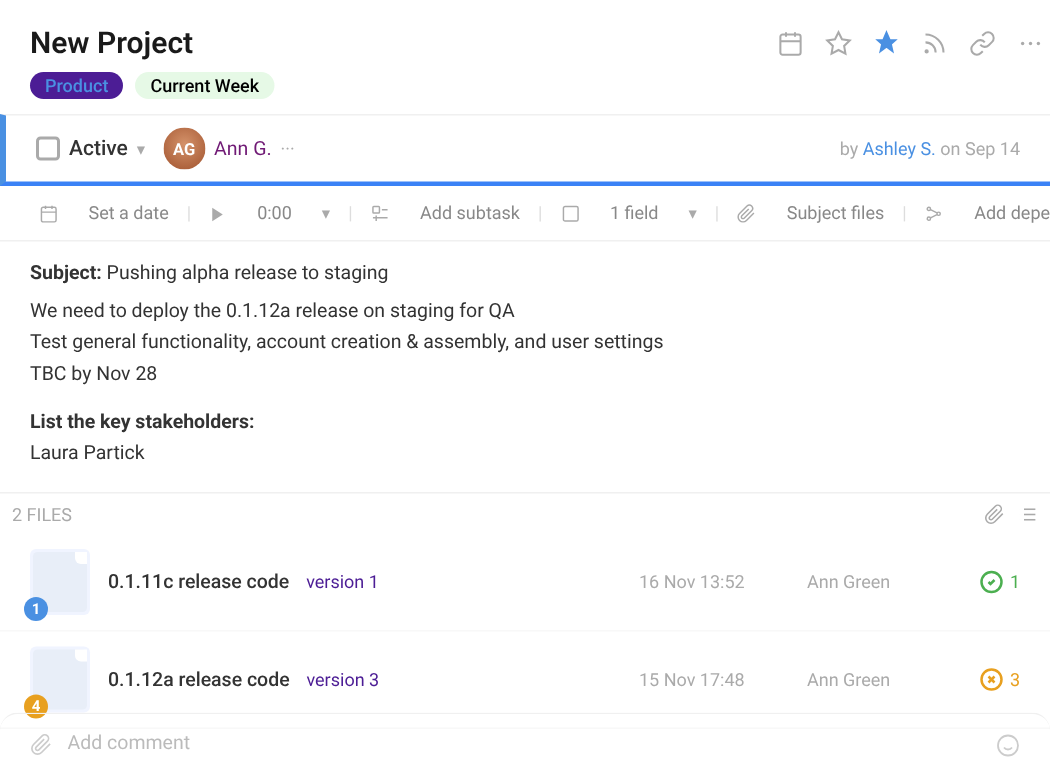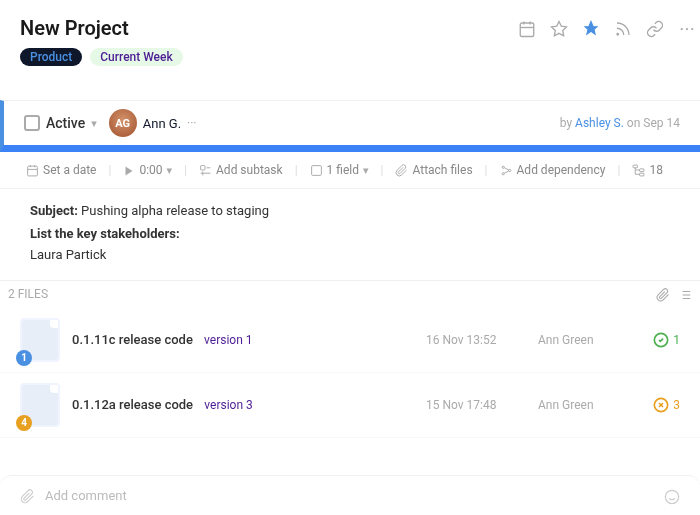--- a/index.html
+++ b/index.html
@@ -46,38 +46,37 @@
       gap: 8px;
       padding: 0 20px 10px 20px;
     }
     .tag {
       padding: 2px 10px;
       border-radius: 12px;
       font-size: 12px;
       font-weight: 500;
     }
     .tag-product {
-      background: #0f172a;
+      background: #4c1d95;
       color: #4a90e2;
     }
     .tag-current-week {
       background: #e6f9e6;
-      color: #4c1d95;
+      color: #000000;
     }
 
     
     .status-row {
       display: flex;
       align-items: center;
       padding: 8px 20px;
       border-top: 1px solid #f0f0f0;
-      border-bottom: 7px solid #3b82f6;
+      border-bottom: 3px solid #3b82f6;
       border-left: 4px solid #4a90e2;
       gap: 12px;
-      margin-top: 24px;
     }
     .status-badge {
       display: flex;
       align-items: center;
       gap: 6px;
       cursor: pointer;
     }
     .status-checkbox {
       width: 16px;
       height: 16px;
@@ -122,21 +121,21 @@
       background: radial-gradient(circle at 50% 40%, #d4926a 0%, #a0522d 100%);
       display: flex;
       align-items: center;
       justify-content: center;
       font-size: 11px;
       color: white;
       font-weight: bold;
     }
     .assignee-name {
       font-size: 13px;
-      color: #0f172a;
+      color: #701a75;
     }
     .assignee-more {
       color: #aaa;
       font-size: 12px;
     }
     .by-info {
       margin-left: auto;
       font-size: 12px;
       color: #aaa;
     }
@@ -151,35 +150,34 @@
       align-items: center;
       gap: 4px;
       padding: 8px 20px;
       border-bottom: 1px solid #f0f0f0;
       color: #888;
       font-size: 12px;
     }
     .toolbar-item {
       display: flex;
       align-items: flex-end;
-      gap: 4px;
+      gap: 20px;
       padding: 3px 6px;
       border-radius: 4px;
       cursor: pointer;
       white-space: nowrap;
     }
     .toolbar-sep {
       color: #ddd;
       margin: 0 2px;
     }
 
     
     .content {
       padding: 14px 20px;
-      margin-left: 10px;
     }
     .subject-line {
       font-size: 13px;
       color: #333;
       margin-bottom: 8px;
     }
     .subject-line strong {
       font-weight: 700;
     }
     .body-text {
@@ -437,21 +435,21 @@
         <rect x="3" y="3" width="18" height="18" rx="2"></rect>
       </svg>
     <span>1 field</span>
     <span style="color:#aaa; font-size:11px;">▾</span>
   </div>
   <span class="toolbar-sep">|</span>
   <div class="toolbar-item">
     <svg width="13" height="13" viewBox="0 0 24 24" fill="none" stroke="#aaa" stroke-width="1.8">
         <path d="M21.44 11.05l-9.19 9.19a6 6 0 0 1-8.49-8.49l9.19-9.19a4 4 0 0 1 5.66 5.66l-9.2 9.19a2 2 0 0 1-2.83-2.83l8.49-8.48"></path>
       </svg>
-    <span>Attach files</span>
+    <span>Subject files</span>
   </div>
   <span class="toolbar-sep">|</span>
   <div class="toolbar-item">
     <svg width="13" height="13" viewBox="0 0 24 24" fill="none" stroke="#aaa" stroke-width="1.8">
         <circle cx="6" cy="6" r="2"></circle>
         <circle cx="18" cy="12" r="2"></circle>
         <circle cx="6" cy="18" r="2"></circle>
         <line x1="8" y1="7" x2="16" y2="11"></line>
         <line x1="8" y1="17" x2="16" y2="13"></line>
       </svg>
@@ -468,20 +466,25 @@
         <line x1="6" y1="11" x2="6" y2="19"></line>
         <line x1="6" y1="19" x2="14" y2="19"></line>
       </svg>
     <span>18</span>
   </div>
 </div>
 
 <div class="content">
   <div class="subject-line">
     <strong>Subject:</strong><span> Pushing alpha release to staging</span>
+  </div>
+  <div class="body-text">
+    We need to deploy the 0.1.12a release on staging for QA<br>
+    Test general functionality, account creation &amp; assembly, and user settings<br>
+    TBC by Nov 28
   </div>
   <div class="section-title">List the key stakeholders:</div>
   <div class="stakeholder">Laura Partick</div>
 </div>
 
 <div class="files-section">
   <div class="files-header">
     <span>2 FILES</span>
     <div class="files-header-icons">
       <span>

